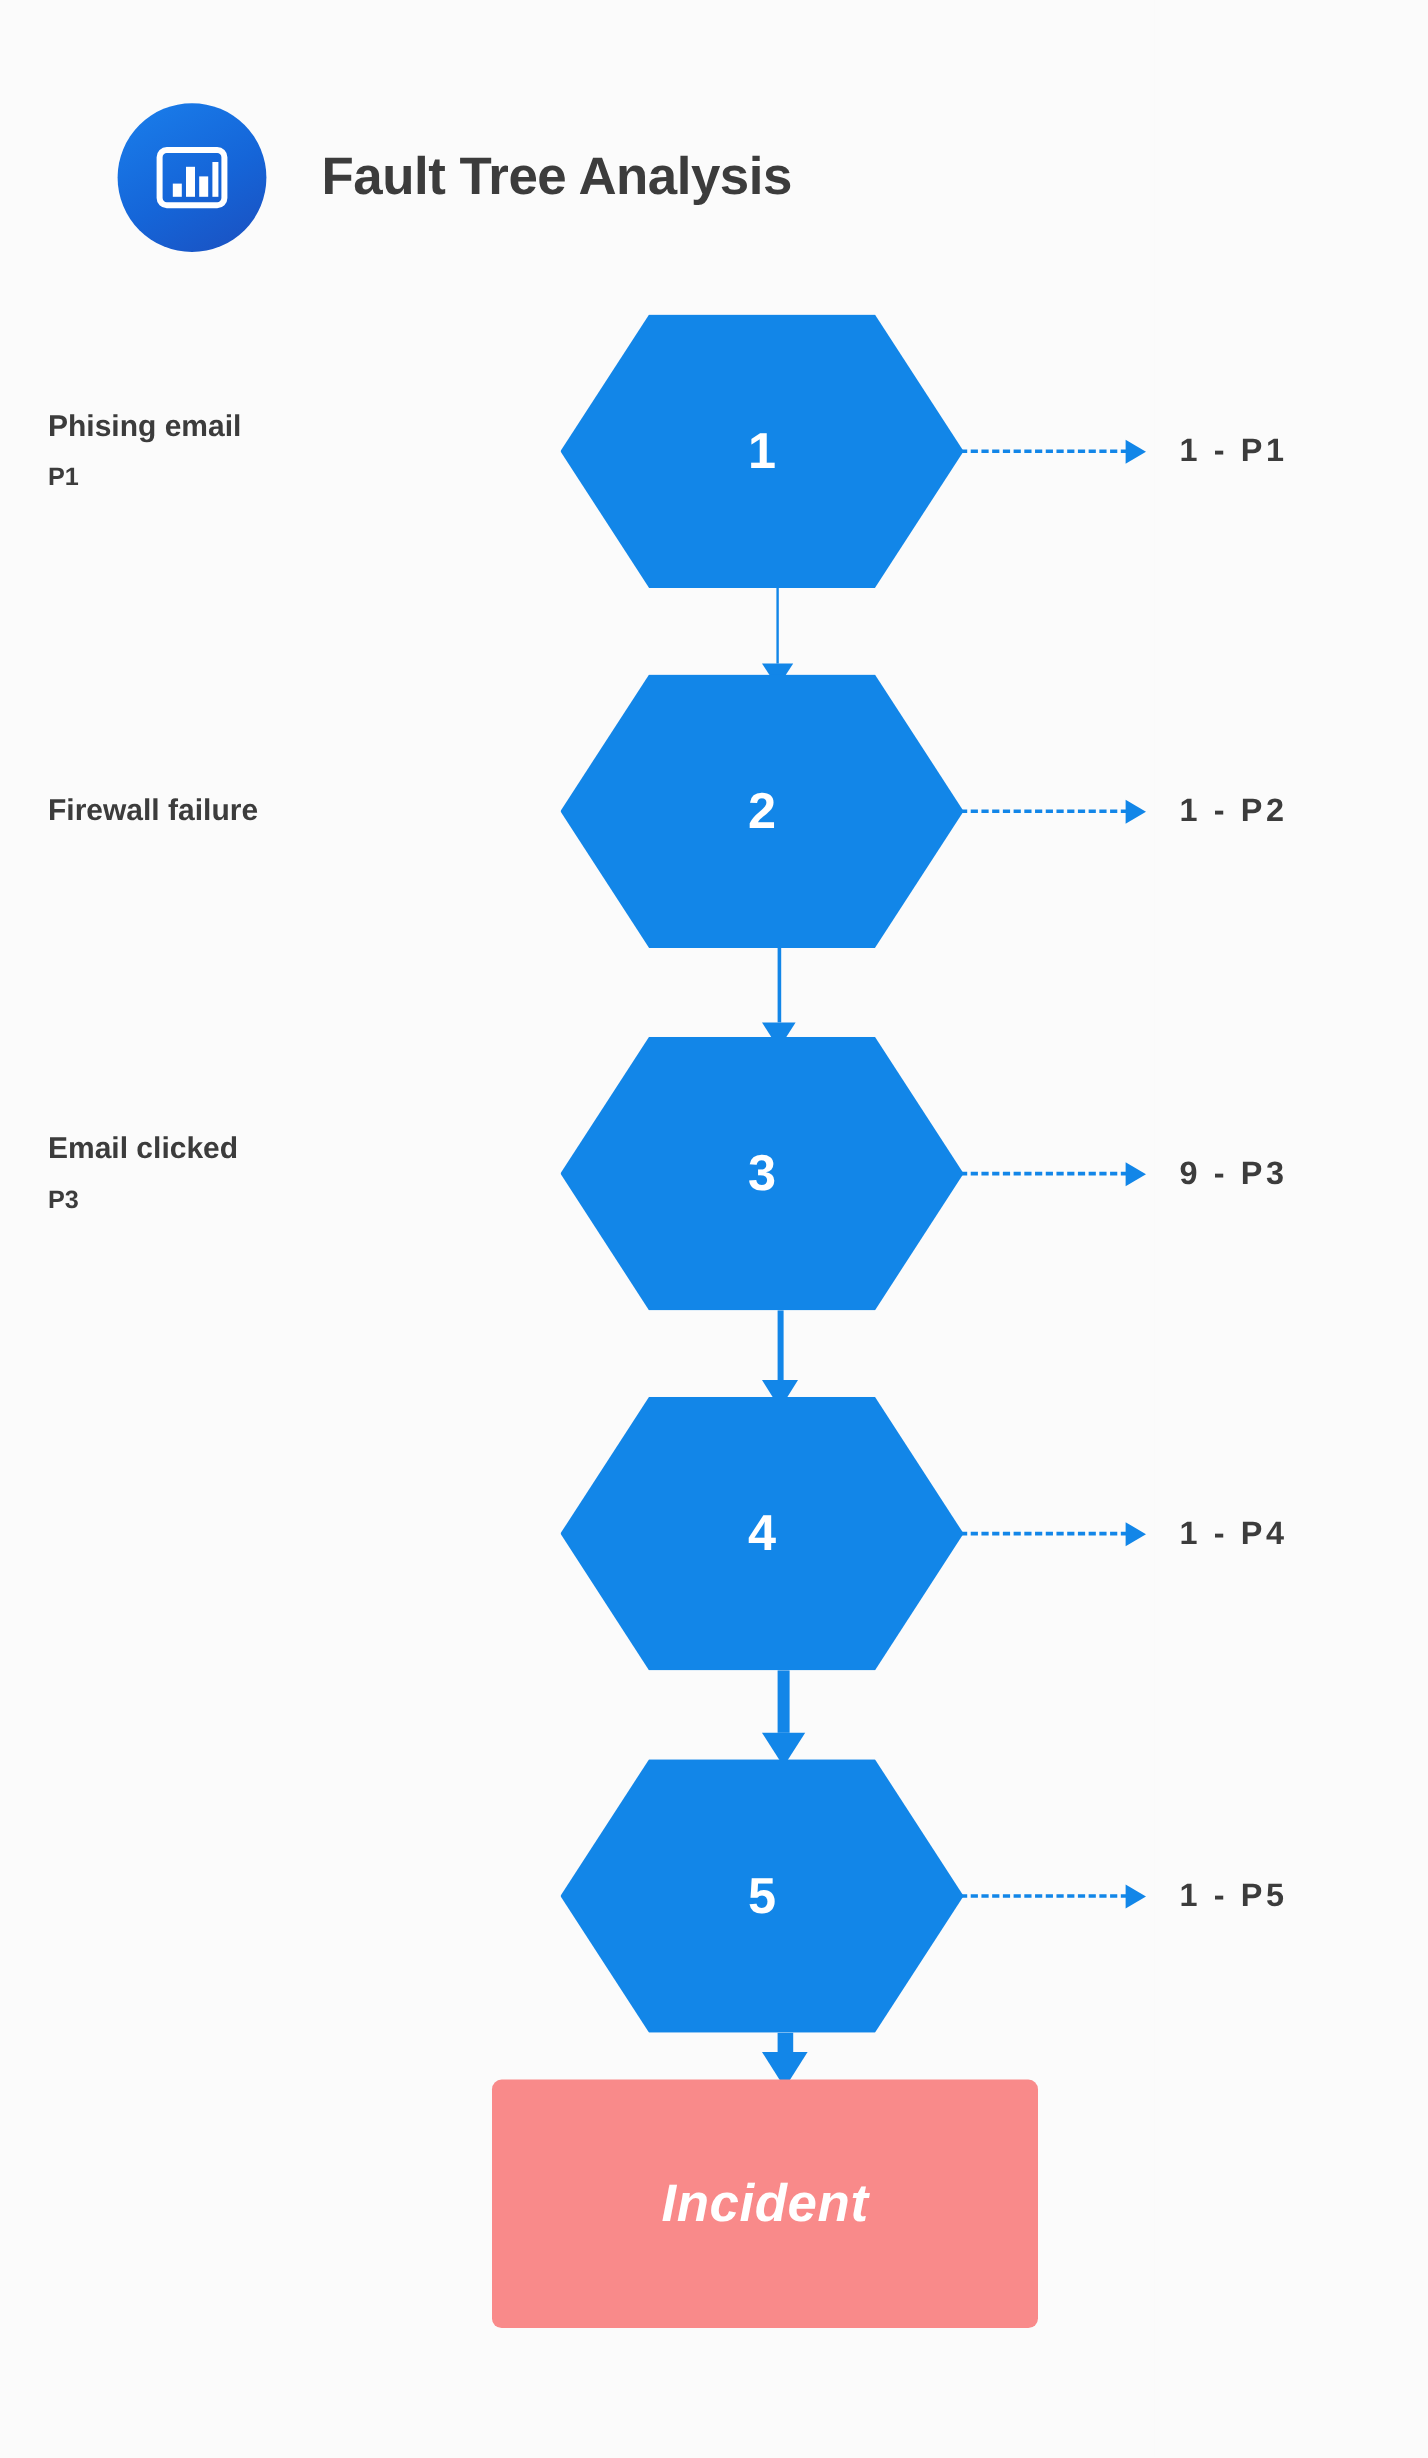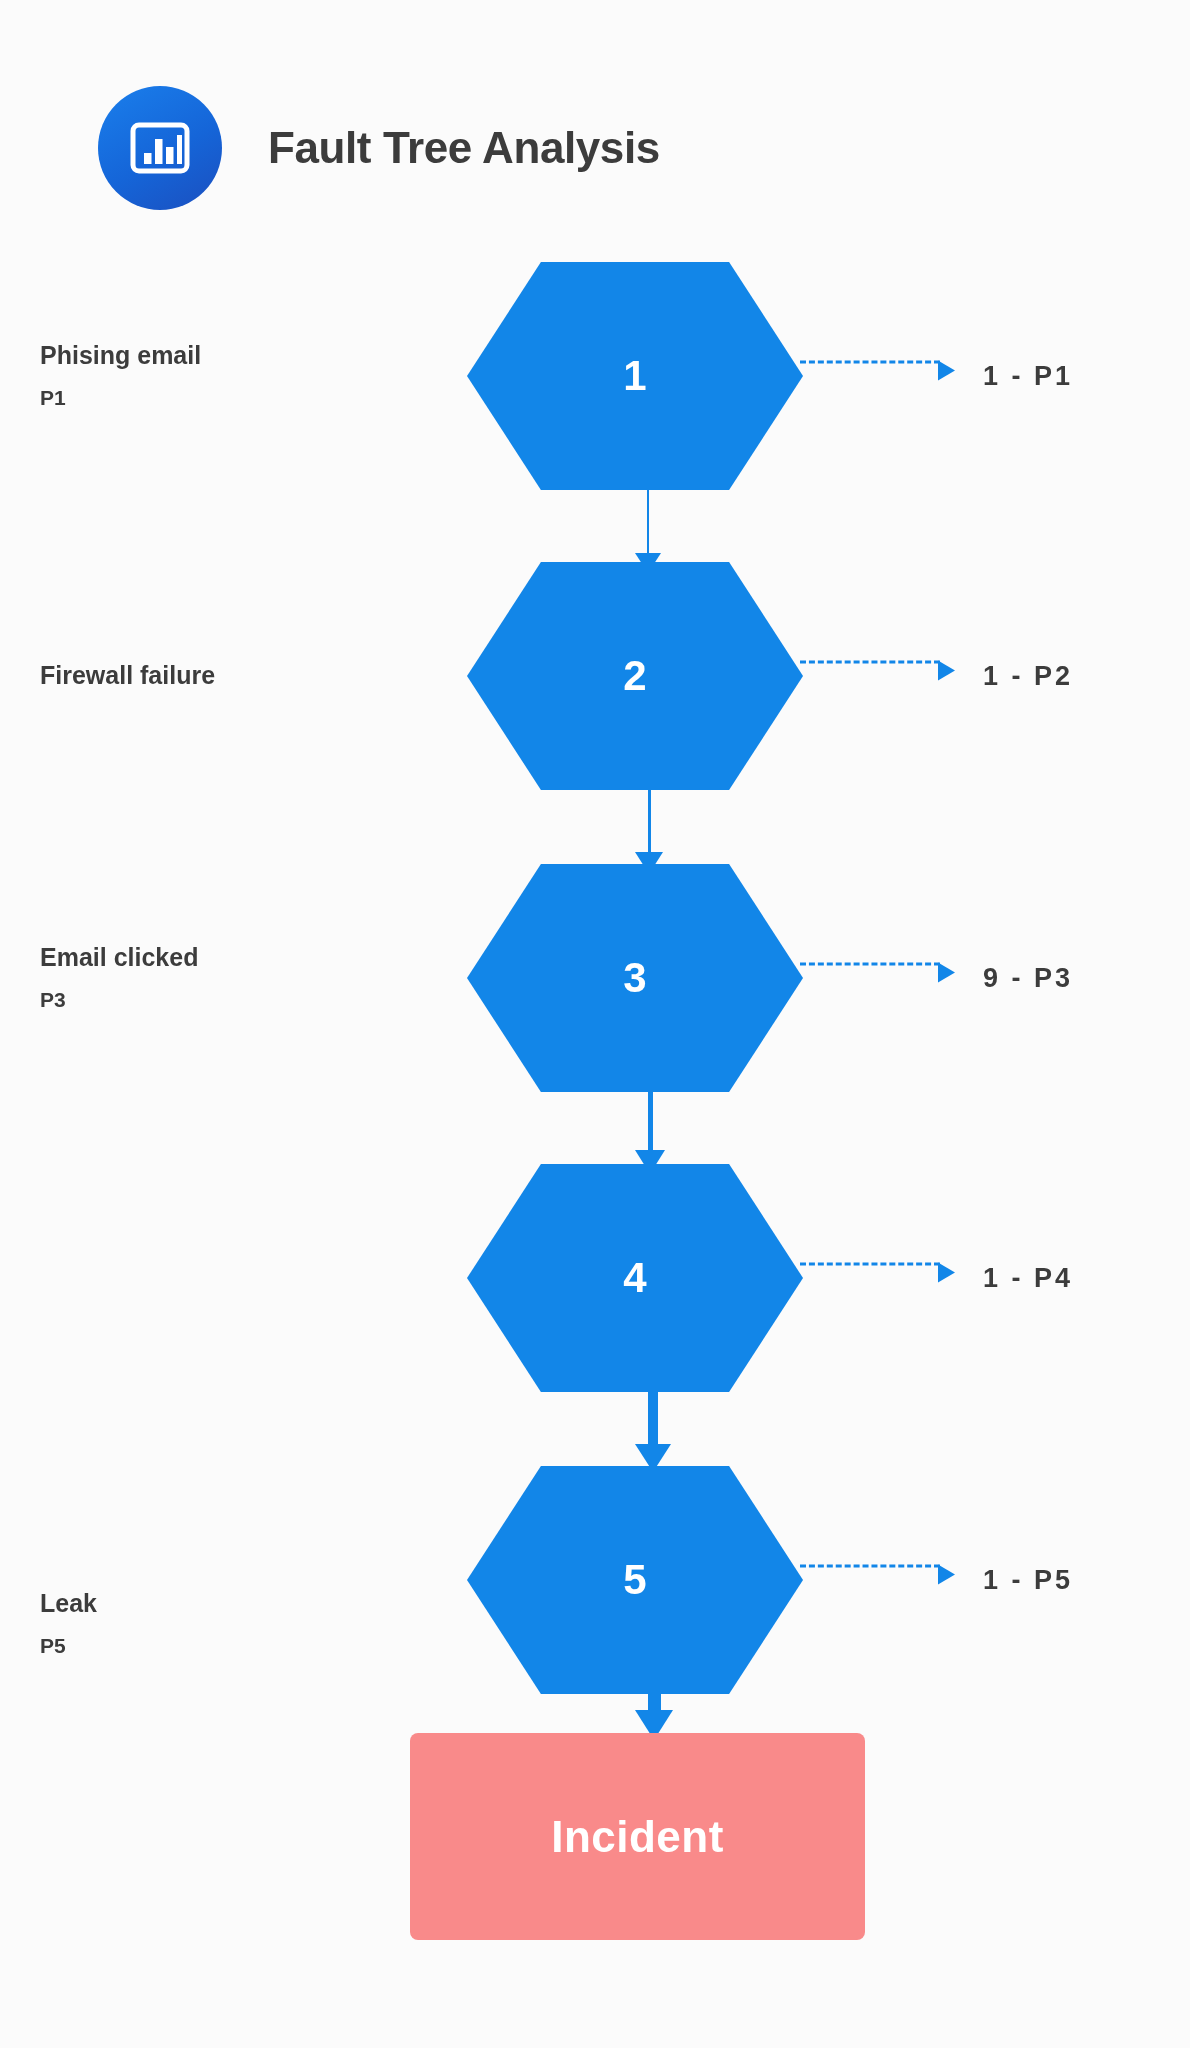--- a/index.html
+++ b/index.html
@@ -111,20 +111,21 @@
     line-height: 1;
   }
 
   
   .complement {
     position: absolute;
     left: 800px;
     top: 50%;
     transform: translateY(-50%);
     display: flex;
+    align-items: center;
     gap: 0;
   }
   .dash-line {
     width: 140px;
     height: 0;
     border-top: 3px dashed #1286E8;
   }
   .dash-head {
     width: 0; height: 0;
     border-left: 17px solid #1286E8;
@@ -163,20 +164,21 @@
     position: absolute;
     left: 410px;
     top: 1733px;
     width: 455px;
     height: 207px;
     background: #F98A8A;
     border-radius: 8px;
     display: flex;
     align-items: center;
     justify-content: center;
+    font-style: italic;
   }
   .incident-text {
     font-size: 44px;
     font-weight: bold;
     color: #FFFFFF;
     letter-spacing: 0.5px;
   }
 </style>
 </head>
 <body>
@@ -267,24 +269,20 @@
         <span class="complement-text">1  -  P4</span>
       </div>
     </div>
 
     <div class="connector" style="top:1392px;">
       <div class="shaft" style="width:10px;height:52px;"></div>
       <div class="head" style="border-top-width:28px;border-left-width:18px;border-right-width:18px;"></div>
     </div>
 
     <div class="node-row" style="top:1466px;">
-      <div class="node-label" style="transform:translateY(-50%) translateY(44px);">
-        <div class="title">Leak</div>
-        <div class="prob">P5</div>
-      </div>
       <div class="hex">
         <span class="num">5</span>
       </div>
       <div class="complement">
         <span class="dash-line"></span>
         <span class="dash-head"></span>
         <span class="complement-text">1  -  P5</span>
       </div>
     </div>
 

